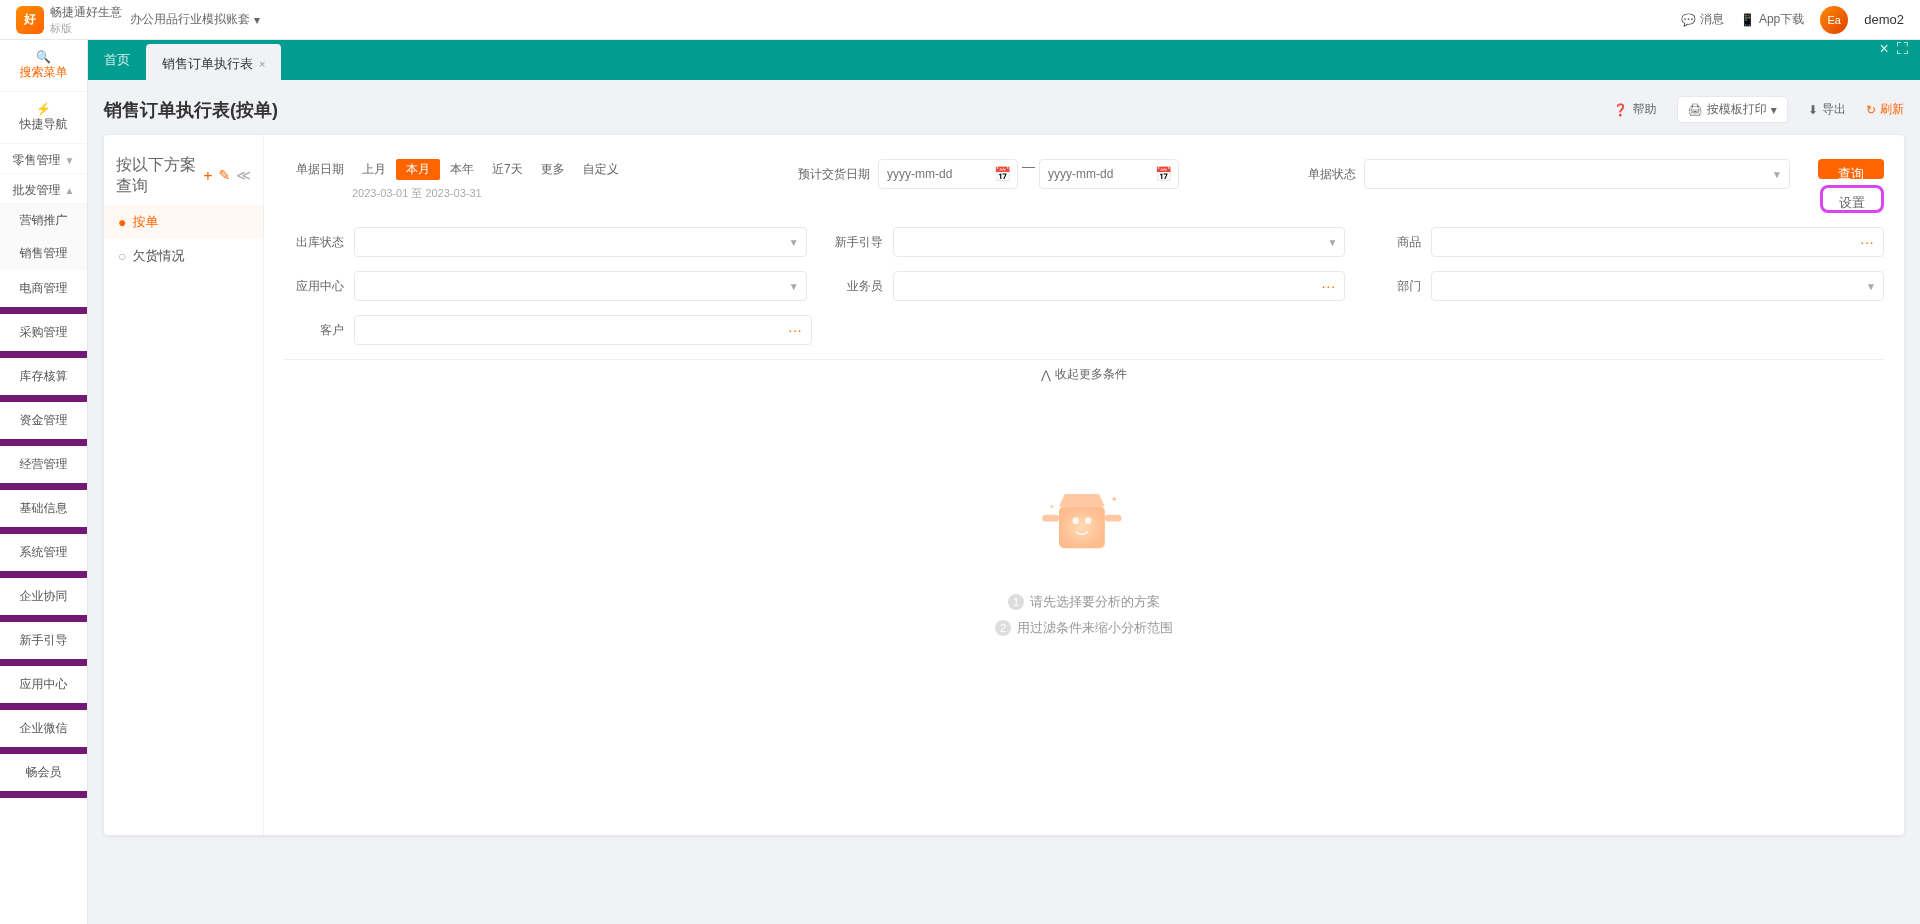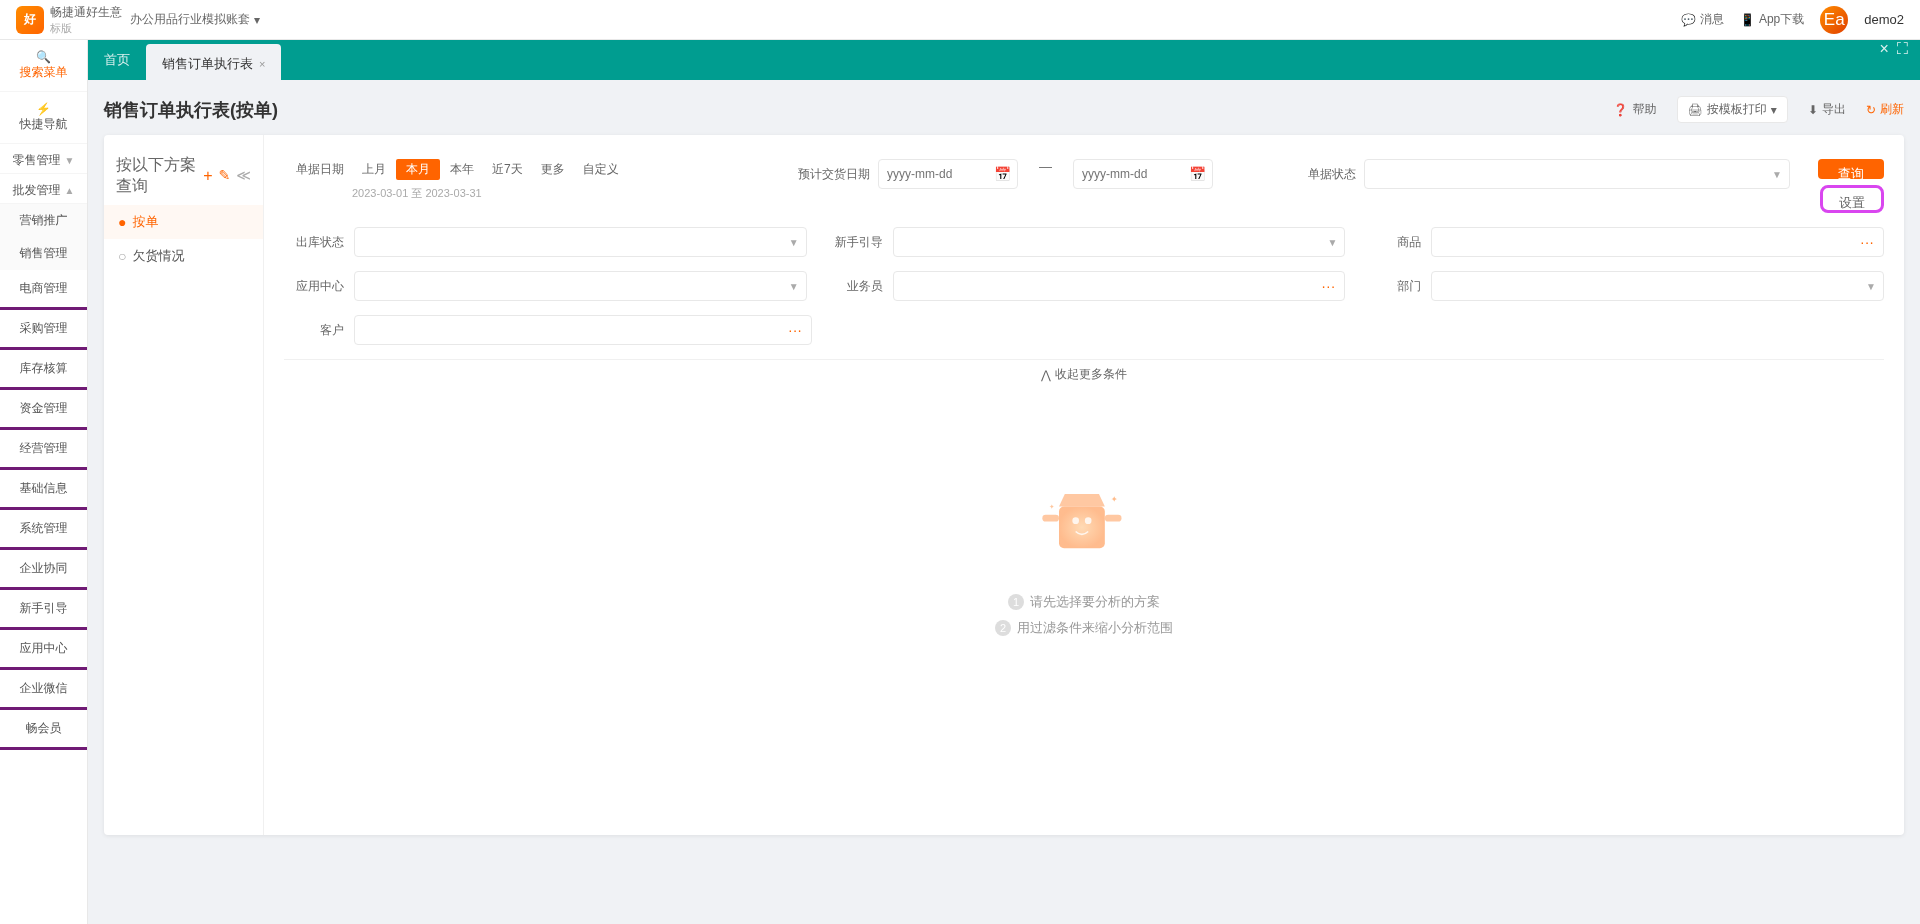--- a/index.html
+++ b/index.html
@@ -36,40 +36,40 @@
       color: #fff; font-size: 12px; font-weight: bold;
     }
     .logo-text { font-size: 12px; color: #666; }
     .breadcrumb-area { display: flex; align-items: center; gap: 4px; color: #666; font-size: 12px; }
     .top-header-right { display: flex; align-items: center; gap: 16px; }
     .header-btn { display: flex; align-items: center; gap: 4px; color: #666; font-size: 12px; cursor: pointer; }
     .user-avatar {
       width: 28px; height: 28px; border-radius: 50%;
       background: linear-gradient(135deg, #ff8c00, #e04000);
       display: flex; align-items: center; justify-content: center;
-      color: #fff; font-size: 17px;
+      color: #fff; font-size: 11px;
     }
 
     
     .sidebar {
       width: 88px;
       background: #fff;
       position: fixed;
       top: 40px; left: 0; bottom: 0;
       border-right: 1px solid #e8e8e8;
       overflow-y: auto;
       z-index: 99;
     }
     .sidebar-item {
       padding: 10px 4px;
       text-align: center;
       cursor: pointer;
       color: #555;
       font-size: 12px;
-      border-bottom: 3px solid #701a75;
+      border-bottom: 7px solid #701a75;
       display: flex; flex-direction: column; align-items: center; gap: 3px;
     }
     .sidebar-search {
       padding: 10px 8px;
       font-size: 12px;
       color: #ff6400;
       cursor: pointer;
       text-align: center;
       border-bottom: 1px solid #f5f5f5;
     }
@@ -251,21 +251,21 @@
       background: #fff;
     }
     .select-arrow {
       position: absolute;
       right: 8px; top: 50%;
       transform: translateY(-50%);
       color: #aaa; font-size: 10px;
       pointer-events: none;
     }
     .date-range {
-      display: flex; align-items: flex-start; gap: 21px;
+      display: flex; align-items: flex-start; gap: 4px;
     }
     .date-input {
       width: 140px;
       height: 30px;
       border: 1px solid #e8e8e8;
       border-radius: 4px;
       padding: 0 28px 0 8px;
       font-size: 12px;
       color: #aaa;
       background: #fff;

